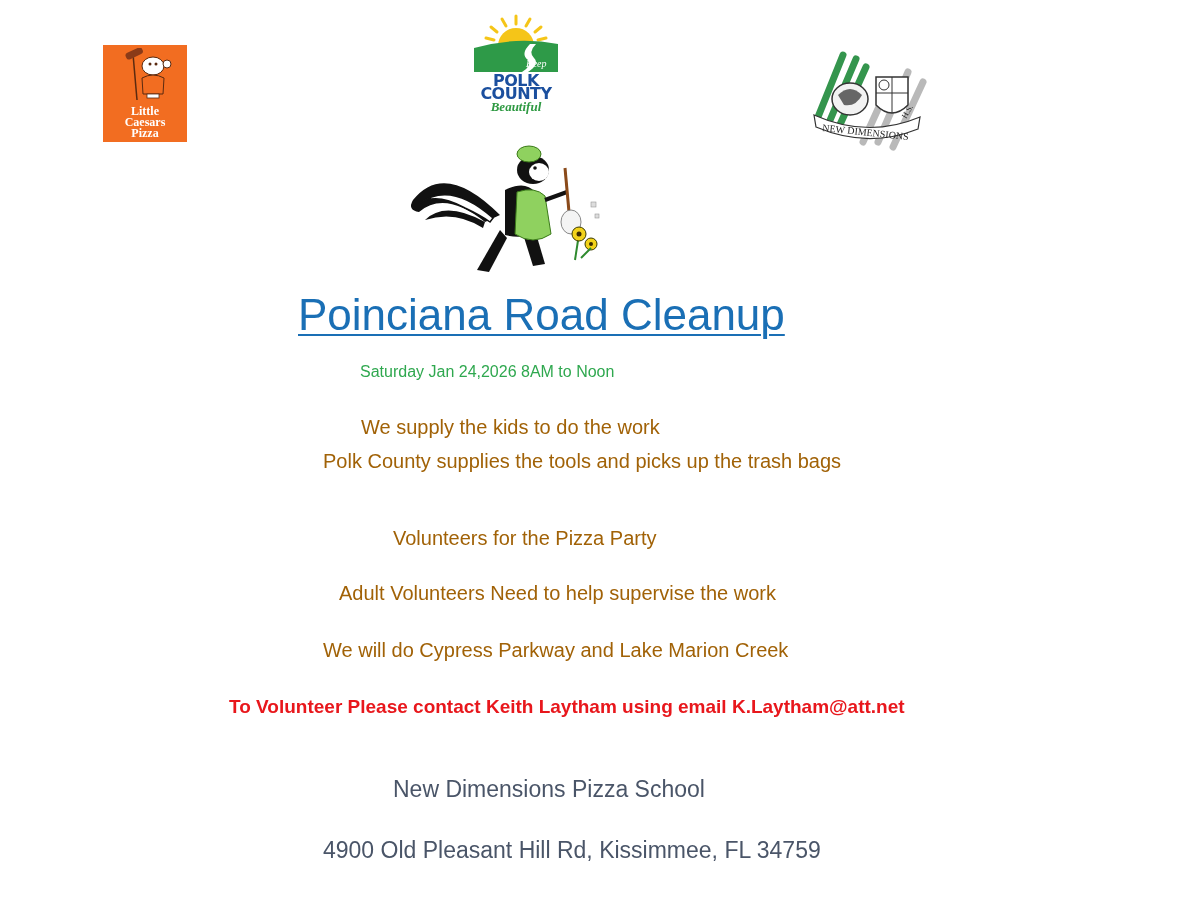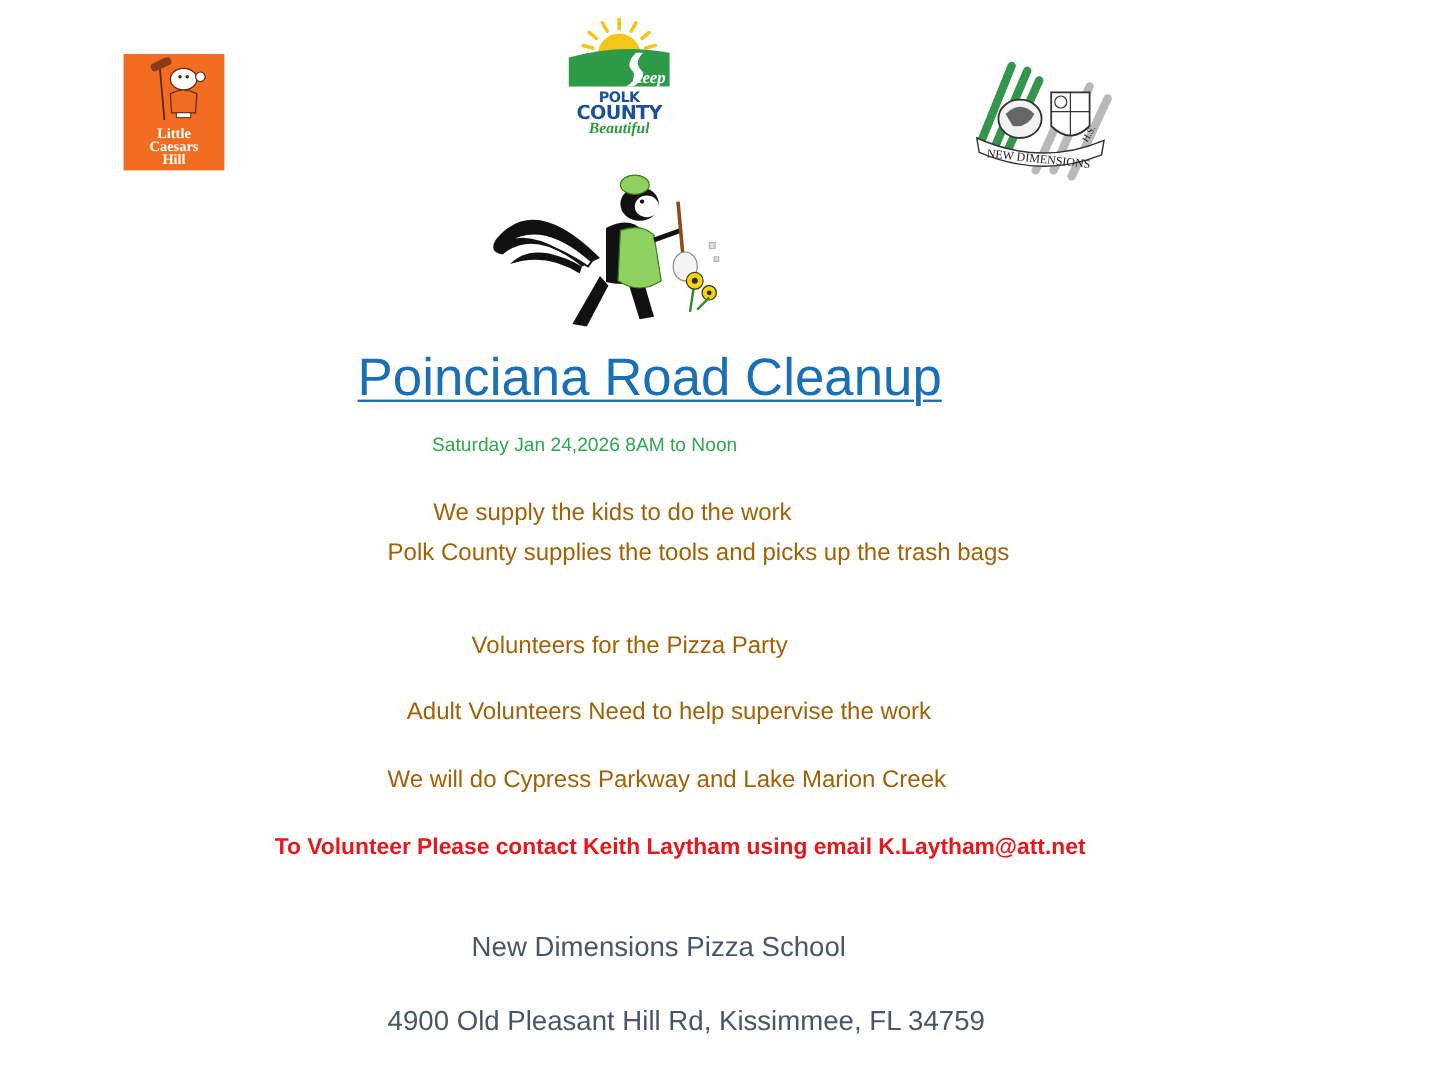--- a/index.html
+++ b/index.html
@@ -18,25 +18,25 @@
       color: #fff; font-family: "Liberation Serif", "DejaVu Serif", serif;
       font-size: 12px; line-height: 11px; font-weight: bold;
     }
     .lc-logo svg { position: absolute; left: 20px; top: 3px; }
 
     
     .kpcb-logo { left: 470px; top: 14px; width: 92px; height: 102px; }
     .kpcb-logo svg { position: absolute; left: 0; top: 0; }
     .kpcb-keep {
       position: absolute; left: 56px; top: 44px; color: #fff;
-      font-family: "Liberation Serif", serif; font-style: italic; font-weight: bold; font-size: 14px;
+      font-family: "Liberation Serif", serif; font-style: italic; font-weight: normal; font-size: 10px;
     }
     .kpcb-polk {
       position: absolute; left: 0; width: 92px; text-align: center; top: 60px;
-      color: #1b4f9e; font-family: "DejaVu Sans", sans-serif; font-weight: 900; font-size: 12px; line-height: 14px;
+      color: #1b4f9e; font-family: "DejaVu Sans", sans-serif; font-weight: 900; font-size: 16px; line-height: 14px;
       letter-spacing: -0.5px;
     }
     .kpcb-county {
       position: absolute; left: 0; width: 92px; text-align: center; top: 74px;
       color: #1b4f9e; font-family: "DejaVu Sans", sans-serif; font-weight: 900; font-size: 16px; line-height: 12px;
       letter-spacing: -0.5px;
     }
     .kpcb-beautiful {
       position: absolute; left: 0; width: 92px; text-align: center; top: 86px;
       color: #2f9a43; font-family: "Liberation Serif", serif; font-style: italic; font-weight: bold; font-size: 13px; line-height: 14px;
@@ -76,21 +76,21 @@
     <ellipse cx="30" cy="18" rx="11" ry="9" fill="#fff" stroke="#5a2a10" stroke-width="1"></ellipse>
     <circle cx="27" cy="16" r="1.5" fill="#5a2a10"></circle>
     <circle cx="33" cy="16" r="1.5" fill="#5a2a10"></circle>
     <path d="M19 30 Q30 24 41 30 L40 46 L20 46 Z" fill="#f26d21" stroke="#5a2a10" stroke-width="1"></path>
     <circle cx="44" cy="16" r="4" fill="#fff" stroke="#5a2a10" stroke-width="1"></circle>
     <rect x="24" y="46" width="12" height="4" fill="#fff" stroke="#5a2a10" stroke-width="0.8"></rect>
   </svg>
   <div class="lc-text">
     <div>Little</div>
     <div>Caesars</div>
-    <div>Hill</div>
+    <div>Pizza</div>
   </div>
 </div>
 
 <div class="abs kpcb-logo">
   <svg width="92" height="60" viewBox="0 0 92 60">
     <g stroke="#f5c518" stroke-width="3" stroke-linecap="round">
       <line x1="46" y1="2" x2="46" y2="10"></line>
       <line x1="32" y1="5" x2="36" y2="12"></line>
       <line x1="60" y1="5" x2="56" y2="12"></line>
       <line x1="21" y1="13" x2="27" y2="18"></line>

